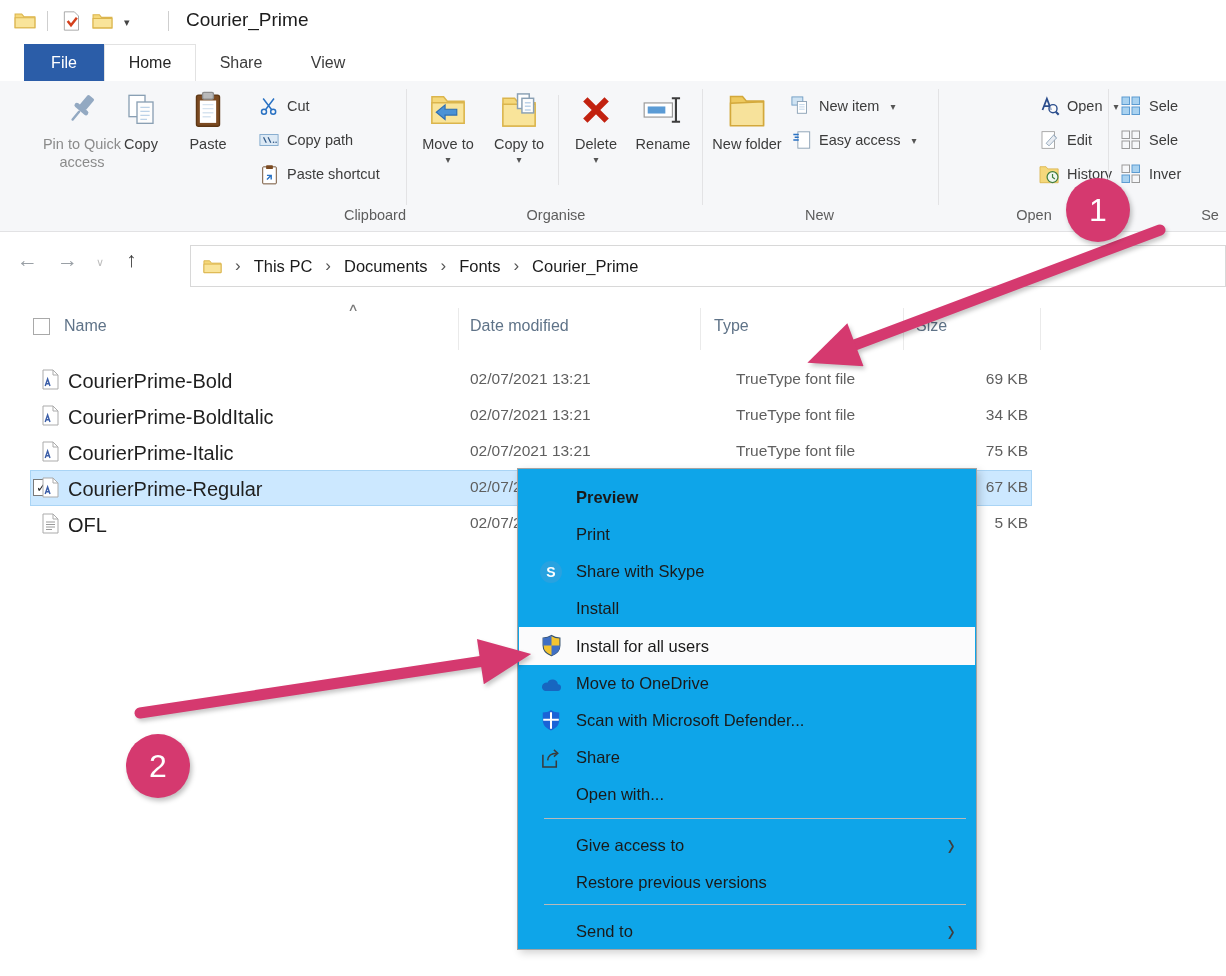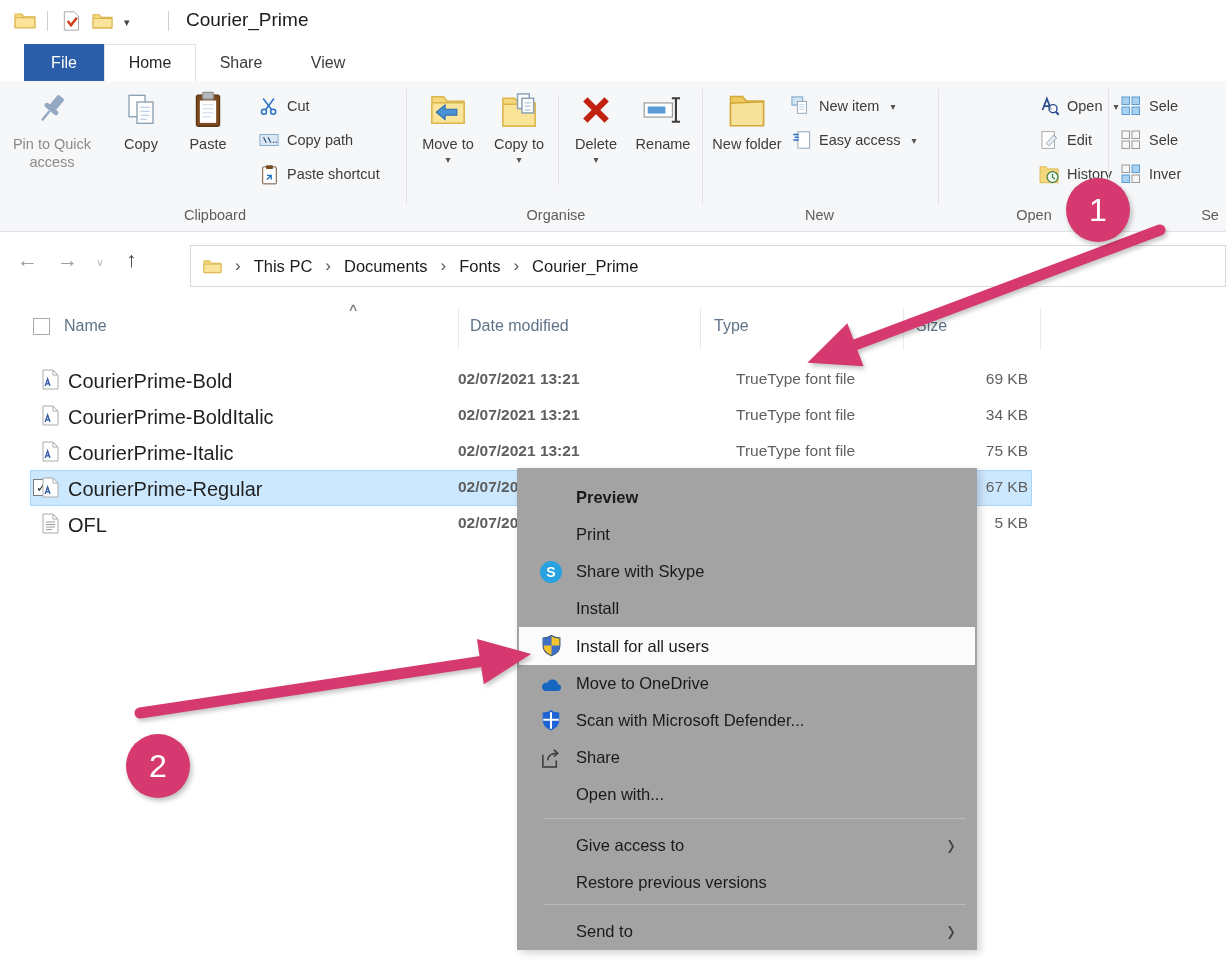--- a/index.html
+++ b/index.html
@@ -50,25 +50,25 @@
   .hcheck { position:absolute; left:33px; top:13px; width:17px; height:17px; border:1px solid #a9a9a9; background:#fff; }
 
   
   .rows { left:0; top:362px; width:1226px; }
   .frow { position:absolute; left:0; width:1226px; height:36px; }
   .frow .hl { position:absolute; left:30px; top:0; width:1002px; height:36px; background:var(--selection-blue,#cce8ff); border:1px solid #a9d4f5; }
   .rcheck { position:absolute; left:33px; top:9px; width:17px; height:17px; border:1px solid #7a7a7a; background:#fff; font-size:13px; color:#2d2d2d; display:flex; align-items:center; justify-content:center; line-height:1; }
   .ficon { position:absolute; left:42px; top:7px; width:17px; height:21px; }
   .fname { position:absolute; left:68px; top:8px; font-size:20px; color:#1f1f1f; white-space:nowrap; }
   .fdate, .ftype { position:absolute; top:8px; font-size:15.5px; color:#5f5f5f; white-space:nowrap; }
-  .fdate { left:458px;font-weight:bold; } .ftype { left:714px;margin-left:22px; }
+  .fdate { left:470px; } .ftype { left:714px;margin-left:22px; }
   .fsize { position:absolute; left:905px; top:8px; width:123px; font-size:15.5px; color:#5f5f5f; text-align:right; }
 
   
-  .ctxmenu { left:517px; top:468px; width:460px; height:482px; background:#a3a3a3; border:1px solid #a3a3a3; box-shadow:3px 3px 8px rgba(0,0,0,.18); z-index:40; }
+  .ctxmenu { left:517px; top:468px; width:460px; height:482px; background:#0ea5e9; border:1px solid #a3a3a3; box-shadow:3px 3px 8px rgba(0,0,0,.18); z-index:40; }
   .mi { position:absolute; left:1px; width:456px; height:37px; display:flex; align-items:center; font-size:16.5px; color:#1a1a1a; }
   .mi .micon { width:26px; height:24px; margin-left:19px; display:flex; align-items:center; justify-content:center; flex:none; }
   .mi .mlabel { margin-left:12px; white-space:nowrap; }
   .mi.bold .mlabel { font-weight:bold; }
   .mi.hover { background:#fbfbfc; }
   .mi .subchev { position:absolute; right:20px; font-size:24px; color:#3f3f3f; transform:scaleY(1.35) scaleX(0.9); font-weight:100; top:3px; }
   .msep { position:absolute; left:26px; width:422px; height:1px; background:#b9b9b9; }
   .skype-badge { width:22px; height:22px; border-radius:50%; background:#28a2e0; color:#fff; font-size:14px; font-weight:bold; display:flex; align-items:center; justify-content:center; }
 
   
@@ -111,21 +111,21 @@
 
   <div class="abs tabrow">
     <div class="tab file" style="left:24px;width:80px;">File</div>
     <div class="tab active" style="left:104px;width:92px;">Home</div>
     <div class="tab" style="left:196px;width:90px;">Share</div>
     <div class="tab" style="left:286px;width:84px;">View</div>
   </div>
 
   <div class="abs ribbon">
 
-    <div class="bigbtn dim" style="left:8px;width:88px;text-align:center;">
+    <div class="bigbtn dim" style="left:38px;width:88px;text-align:center;">
       <span class="bicon">
         <svg class="icon" width="34" height="36" viewBox="0 0 24 26">
             <g transform="rotate(40 12 11)" fill="#93a9c2">
               <rect x="9.5" y="1" width="6" height="10" rx="1"></rect>
               <rect x="6.5" y="10.5" width="12" height="3.5" rx="1.7"></rect>
               <rect x="11.6" y="14" width="1.8" height="9" rx="0.9"></rect>
             </g>
           </svg>
       </span>
       <span>Pin to Quick access</span>
@@ -175,21 +175,21 @@
     <div class="smallrow" style="left:258px;top:80px;">
       <span class="sicon">
         <svg class="icon" width="17" height="21" viewBox="0 0 20 24">
             <rect x="2" y="3" width="16" height="20" rx="1" fill="#fff" stroke="#5d3715"></rect>
             <rect x="6" y="1" width="8" height="4.5" rx="1" fill="#7b4a21"></rect>
             <path d="M7 18l5-5M7 13h5v5" stroke="#2a72c3" fill="none" stroke-width="1.7"></path>
           </svg>
       </span>
       <span>Paste shortcut</span>
     </div>
-    <div class="grplabel" style="left:24px;width:382px;">Clipboard</div>
+    <div class="grplabel" style="left:24px;width:382px;text-align:right;">Clipboard</div>
     <div class="rdiv h190" style="left:406px;"></div>
 
     <div class="bigbtn ddb" style="left:416px;width:64px;">
       <span class="bicon">
         <svg class="icon" width="38" height="36" viewBox="0 0 26 24">
             <path d="M2 3h8l2.5 3H24v15H2z" fill="#f5d87b" stroke="#dbb54d"></path>
             <path d="M2 7h22v14H2z" fill="#f9e49a" stroke="#dbb54d"></path>
             <path d="M5 13.5l6-5v3h8v4h-8v3z" fill="#4a92d6" stroke="#2f6eb0" stroke-width="0.8"></path>
           </svg>
       </span>

